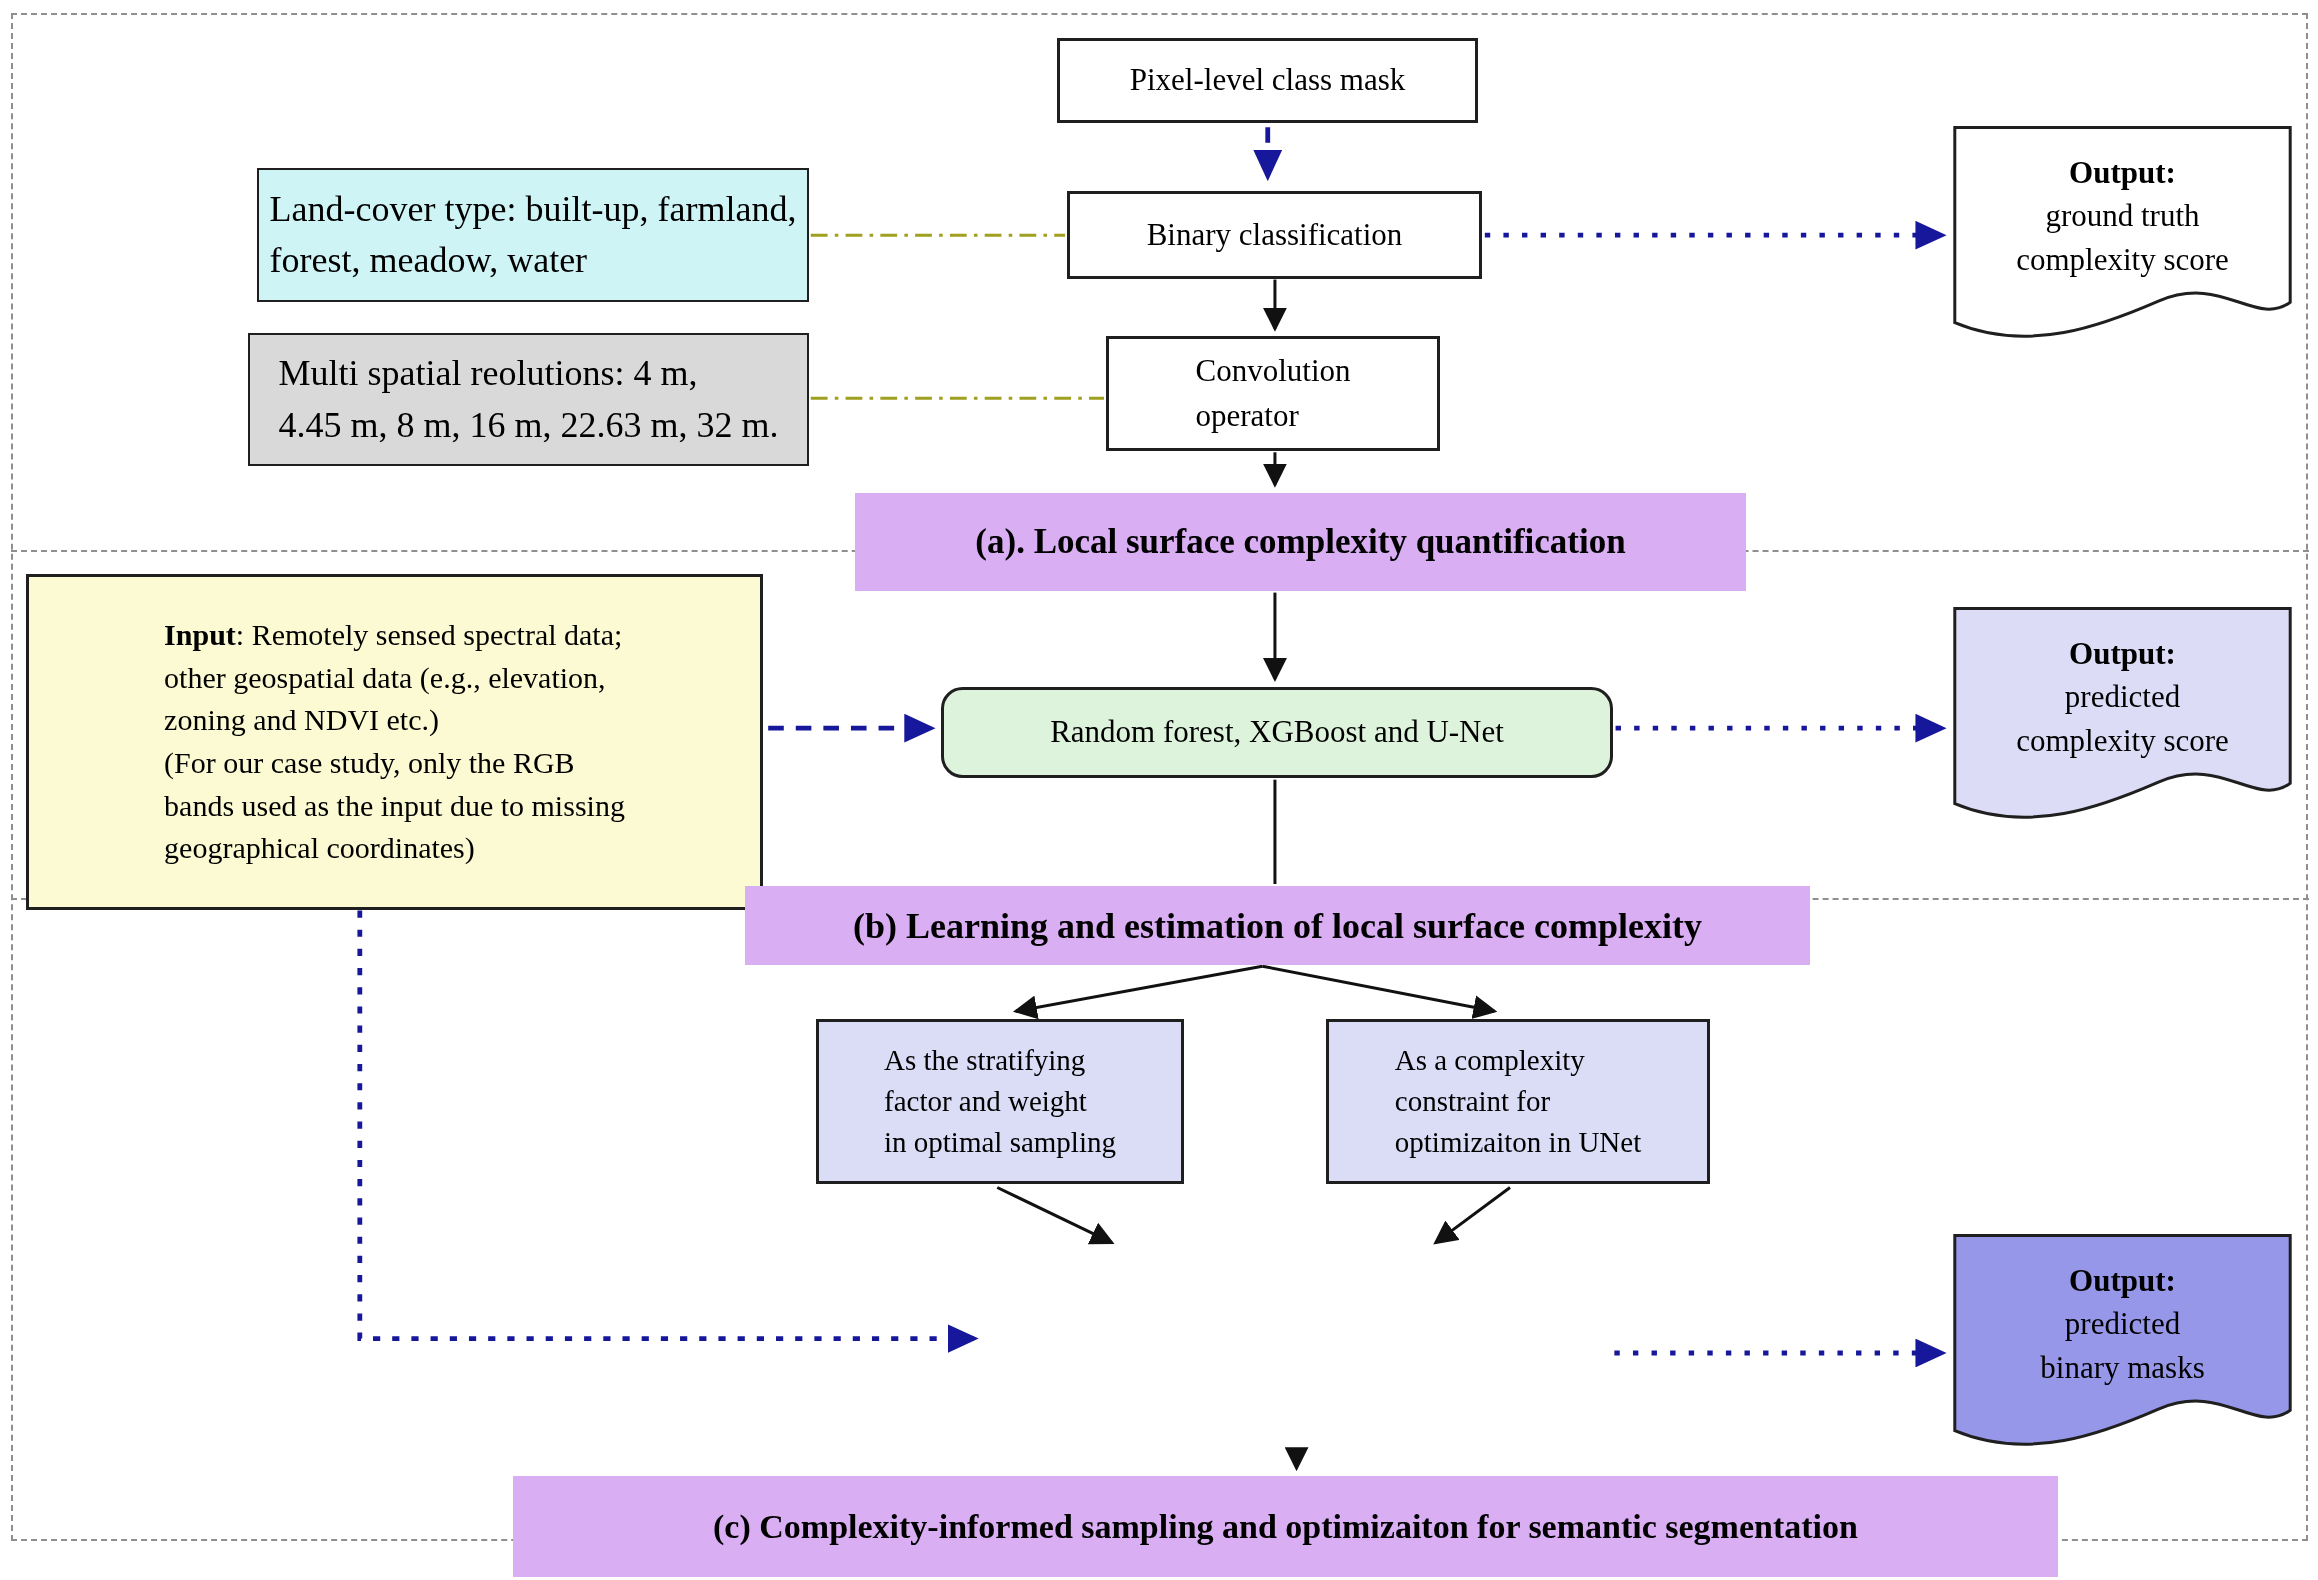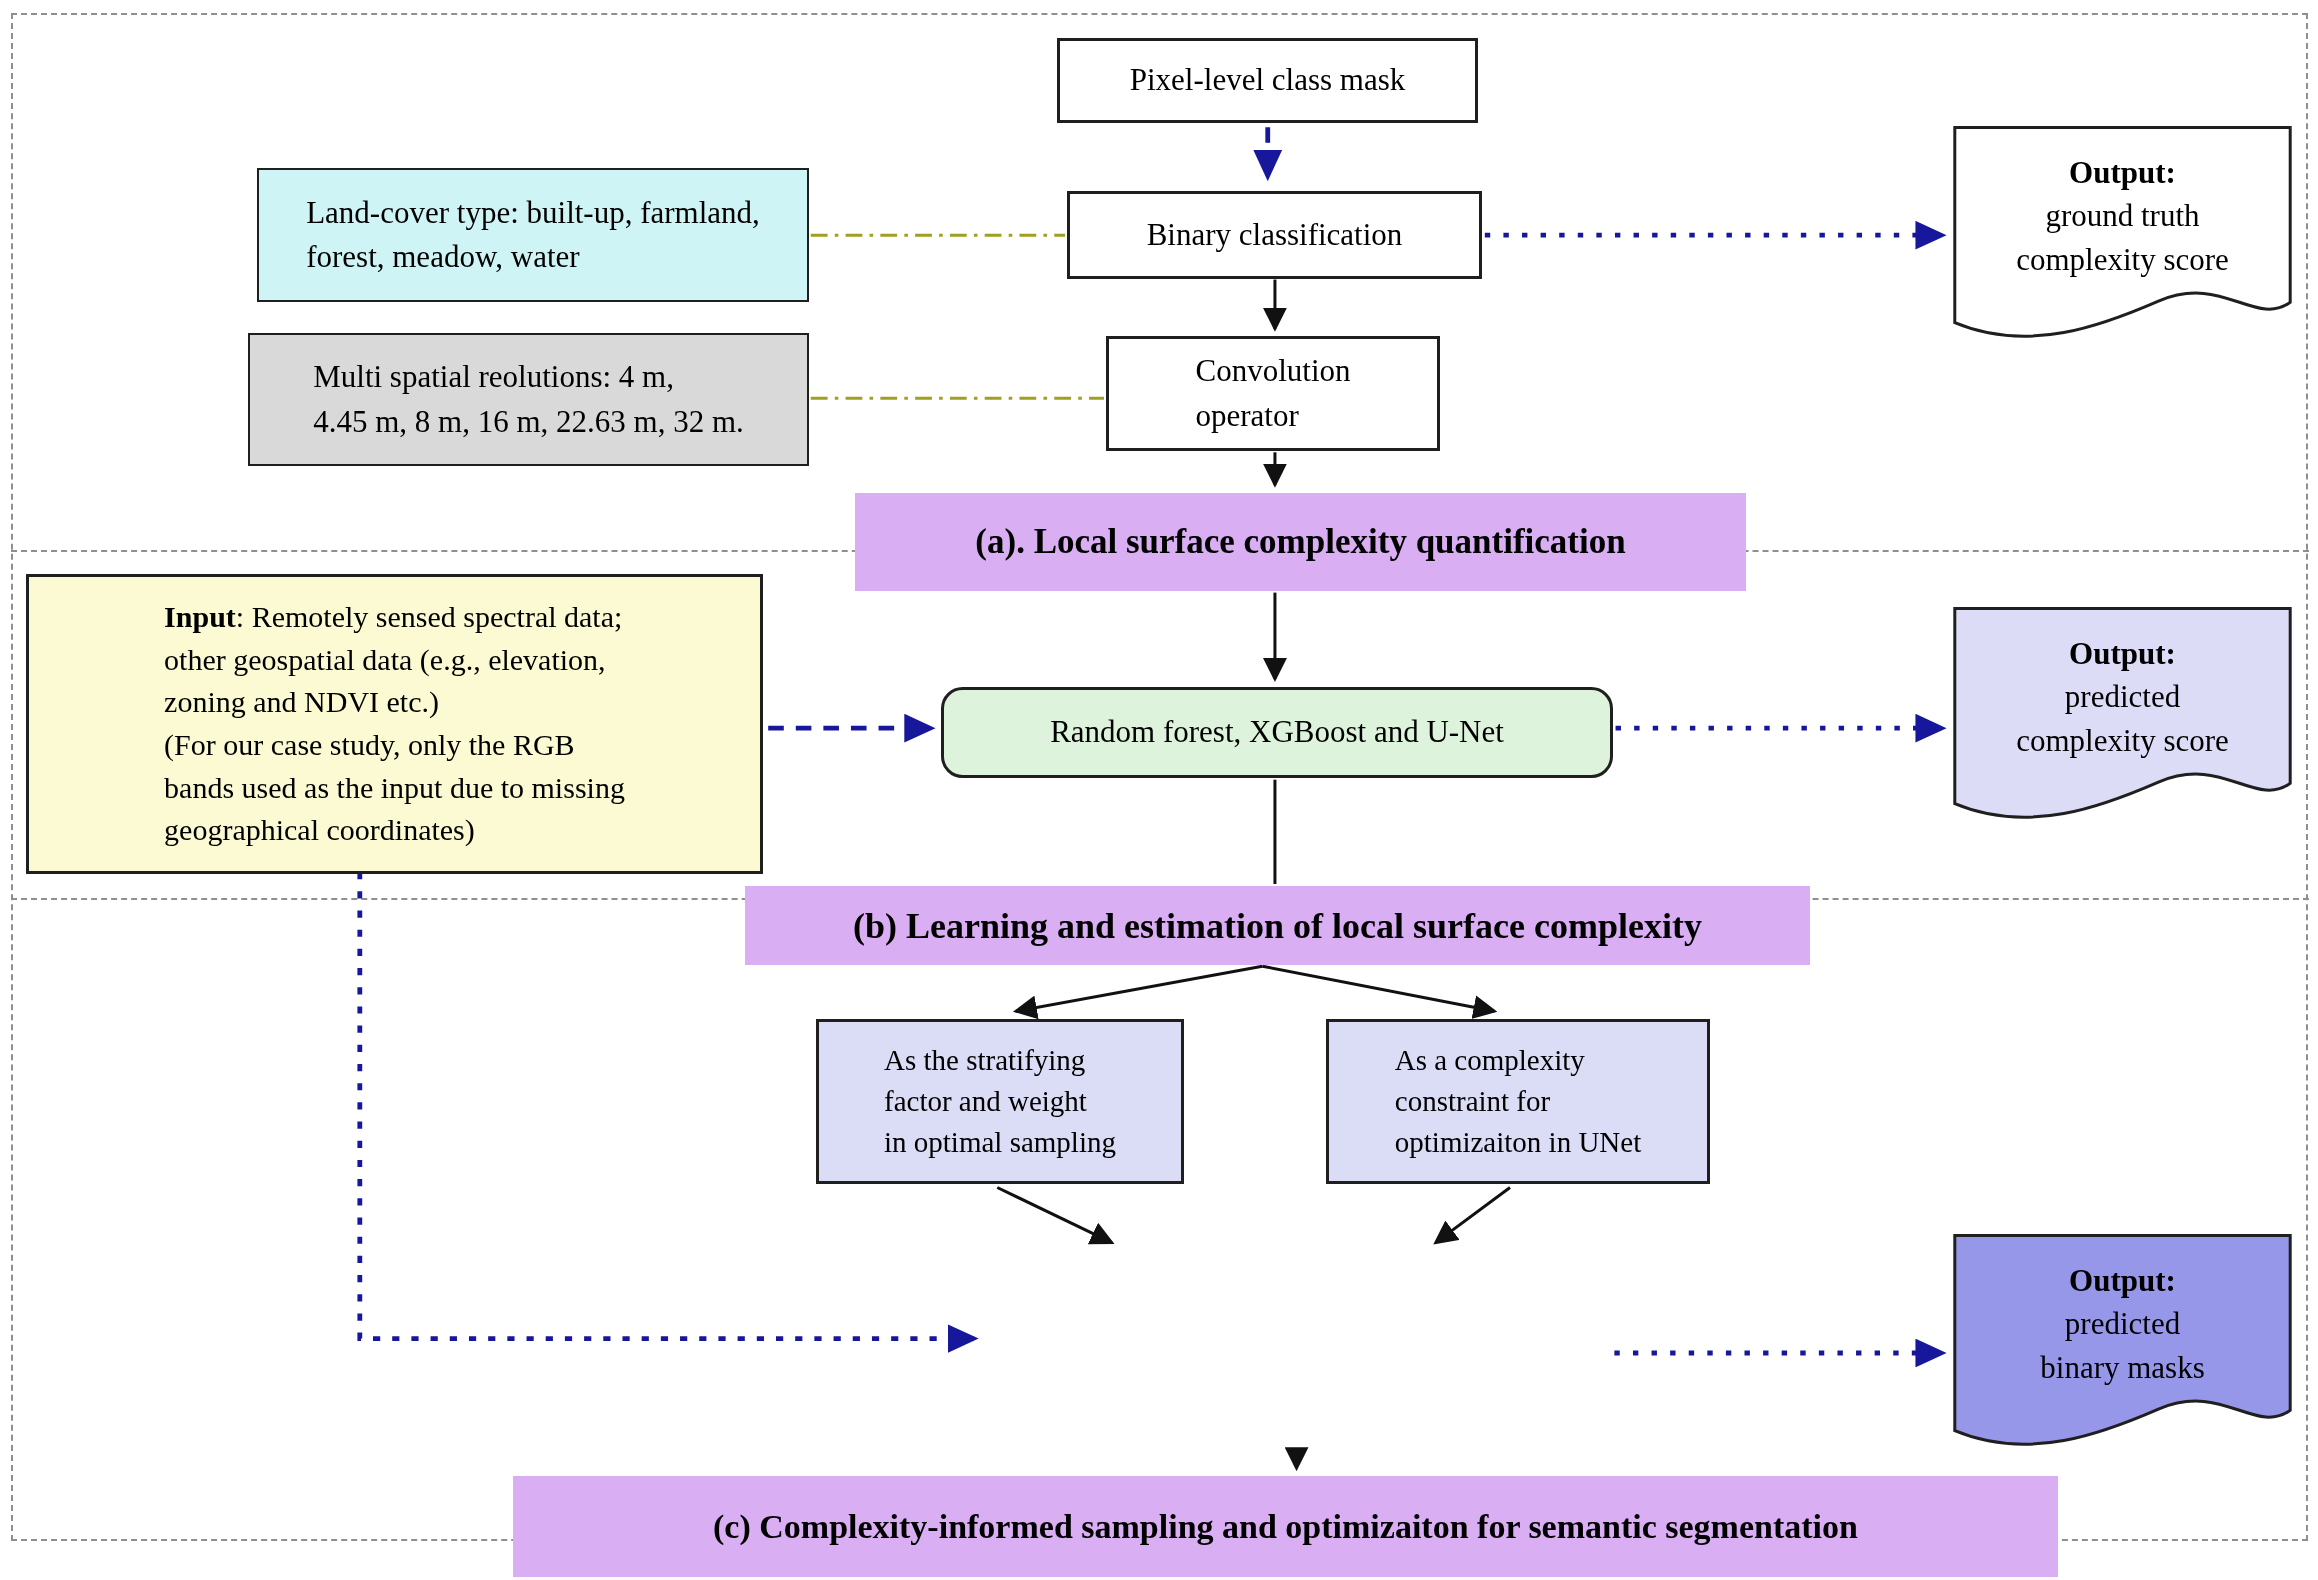--- a/index.html
+++ b/index.html
@@ -42,21 +42,21 @@
     z-index:4;box-sizing:border-box;
   }
   .doc{z-index:3;}
   .doc svg{position:absolute;left:0;top:0;}
   .doc .doc-text{
     position:relative;z-index:1;display:flex;flex-direction:column;
     align-items:center;padding-top:26px;text-align:center;
     white-space:pre-line;font-size:31px;line-height:1.4;
   }
   .doc .doc-title{font-weight:bold;}
-  .f47{font-size:31px;}
+  .f47{font-size:36px;}
   .f48{font-size:29px;}
   .f50{font-size:30px;}
   .f52{font-size:31px;}
   .banner-a{font-size:35px;}
   .banner-b{font-size:36px;}
   .banner-c{font-size:34px;}
 </style>
 </head>
 <body>
 
@@ -129,21 +129,21 @@
     <svg width="341" height="224" viewBox="0 0 568 374">
       <path d="M4,4 L564,4 L564,296 C 506,338 450,248 344,294 C 252,334 128,382 4,330 Z" stroke="#1f1f1f" stroke-width="5" fill="#ffffff"></path>
     </svg>
     <div class="doc-text">
       <span class="doc-title">Output:</span>
       <span>ground truth
 complexity score</span>
     </div>
   </div>
 
-  <div class="abs box yellow f50" style="left:26px;top:574px;width:737px;height:300px;padding:4.8px 8.4px;">
+  <div class="abs box yellow f50" style="left:26px;top:574px;width:737px;height:336px;padding:4.8px 8.4px;">
     <span><b>Input</b><span>: Remotely sensed spectral data;
 other geospatial data (e.g.,  elevation,
 zoning and NDVI etc.)
 (For our case study, only the RGB
 bands used as the input due to missing
 geographical coordinates)</span></span>
   </div>
 
   <div class="abs box greenm f52" style="left:941px;top:687px;width:672px;height:91px;">
     <span>Random forest, XGBoost and U-Net</span>

